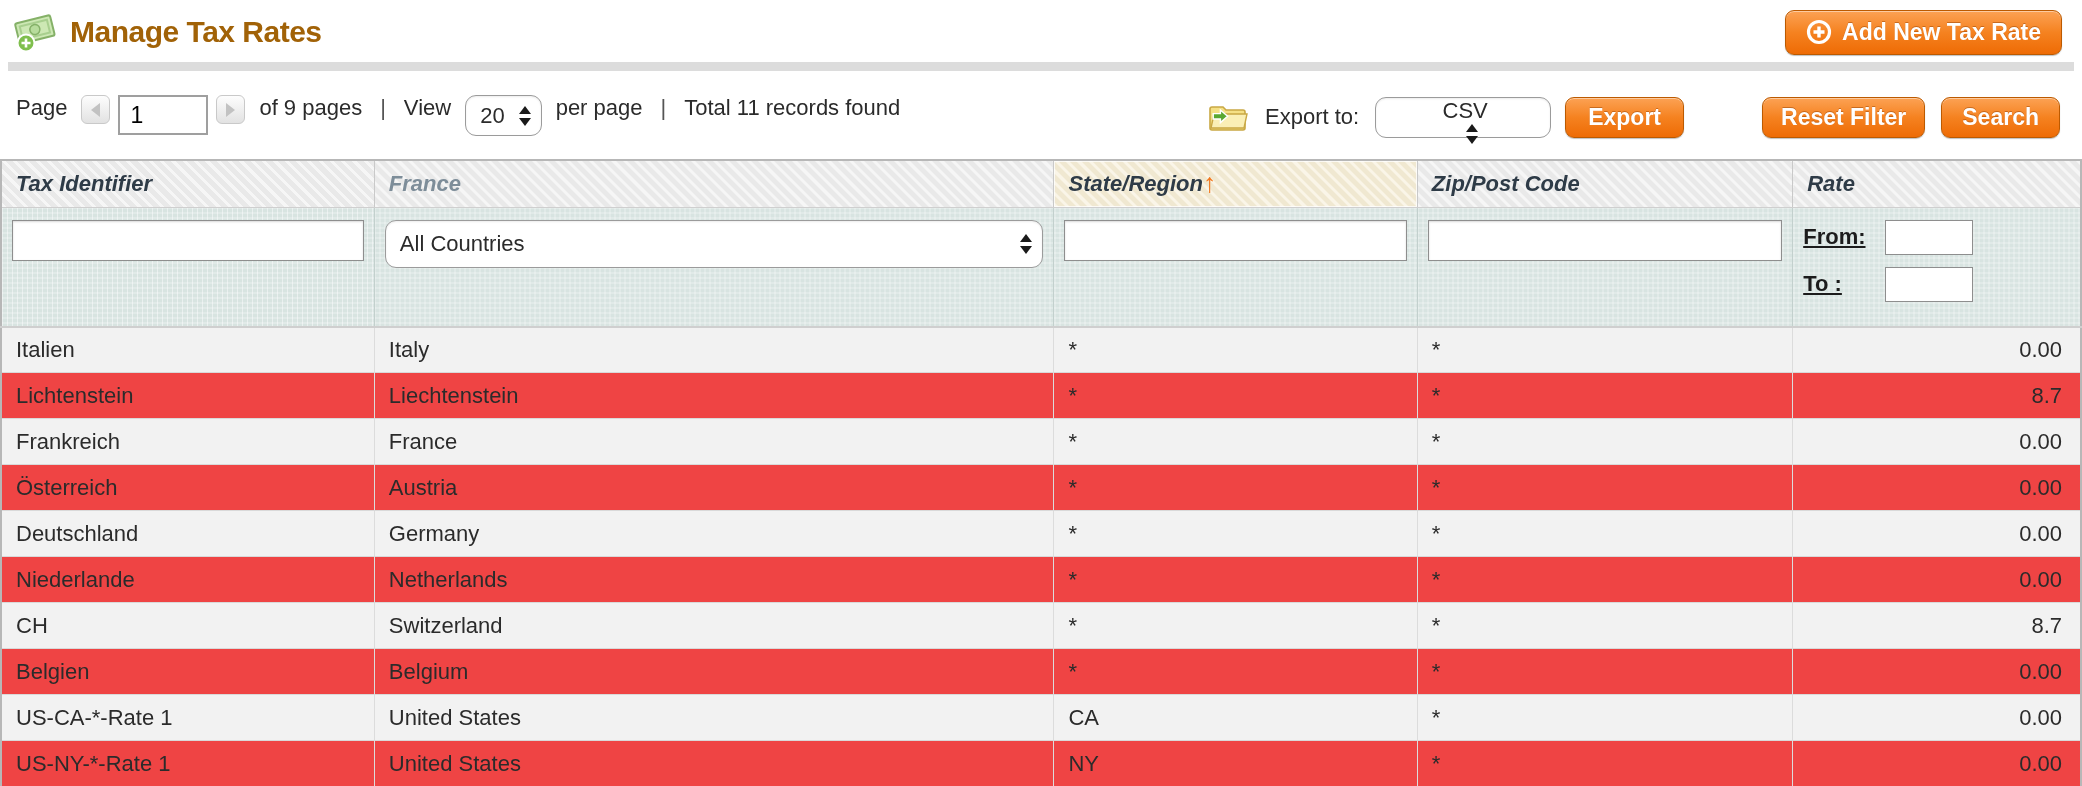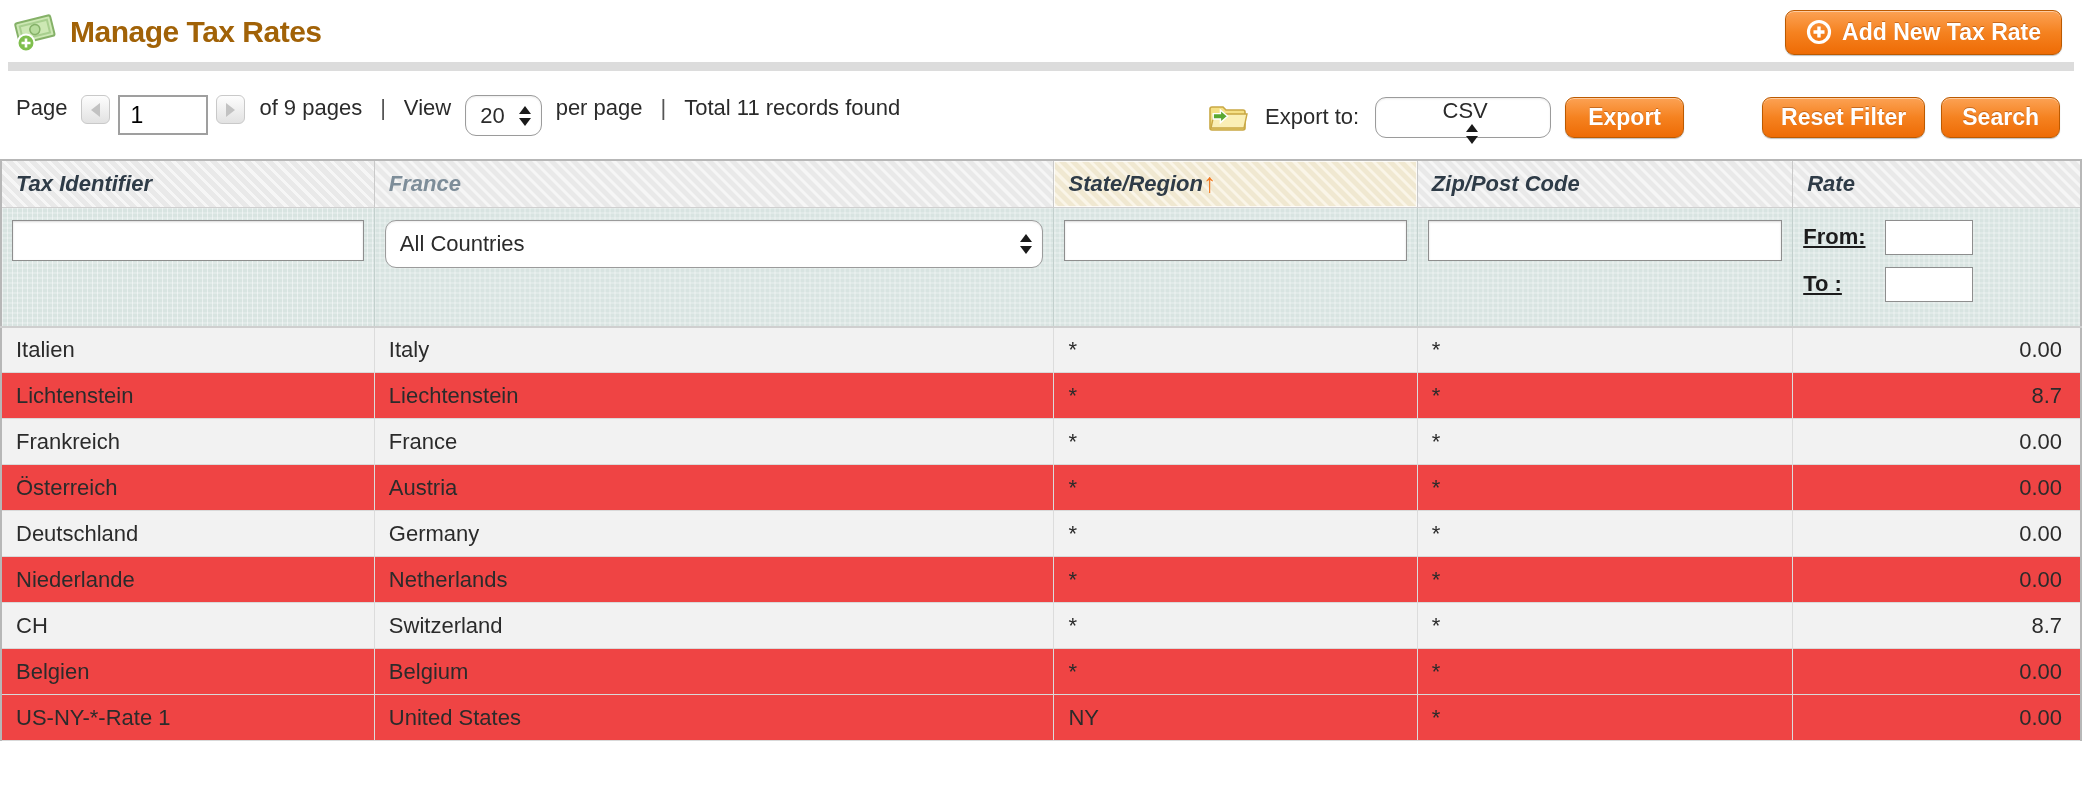--- a/index.html
+++ b/index.html
@@ -272,20 +272,27 @@
         <td>*</td>
         <td class="num">8.7</td>
       </tr>
       <tr class="even">
         <td>Belgien</td>
         <td>Belgium</td>
         <td>*</td>
         <td>*</td>
         <td class="num">0.00</td>
       </tr>
+      <tr class="odd">
+        <td>US-CA-*-Rate 1</td>
+        <td>United States</td>
+        <td>CA</td>
+        <td>*</td>
+        <td class="num">0.00</td>
+      </tr>
       <tr class="even">
         <td>US-NY-*-Rate 1</td>
         <td>United States</td>
         <td>NY</td>
         <td>*</td>
         <td class="num">0.00</td>
       </tr>
     </tbody>
 </table>
 

